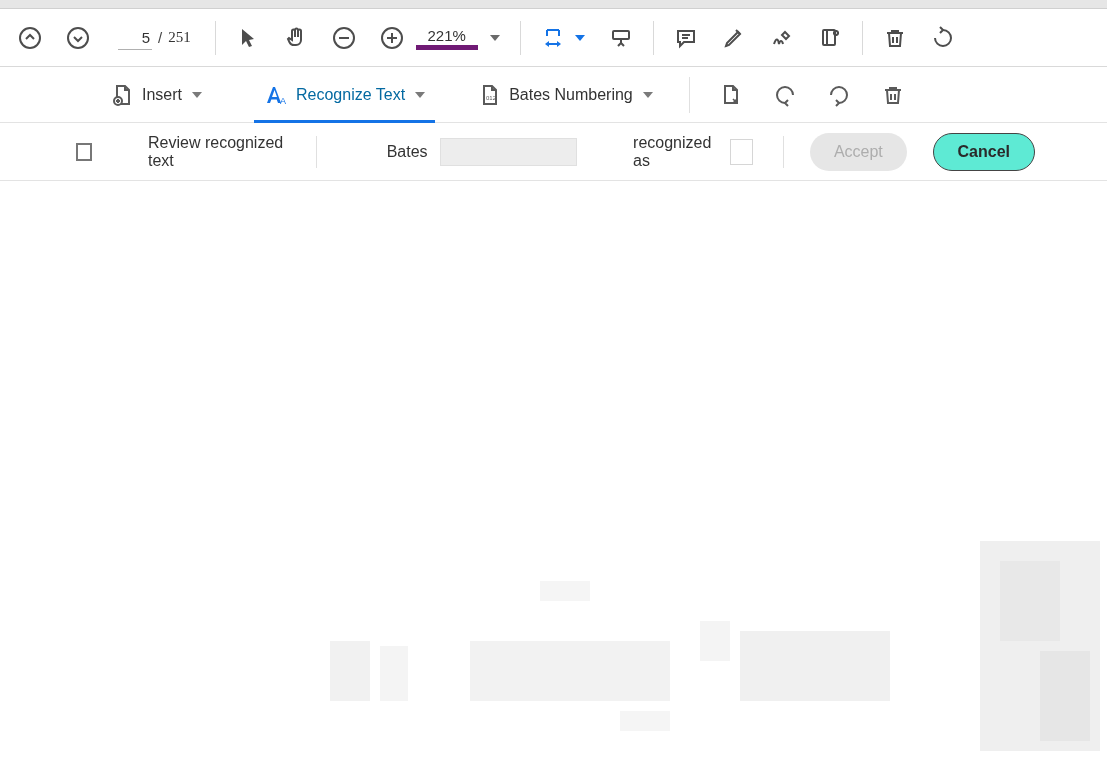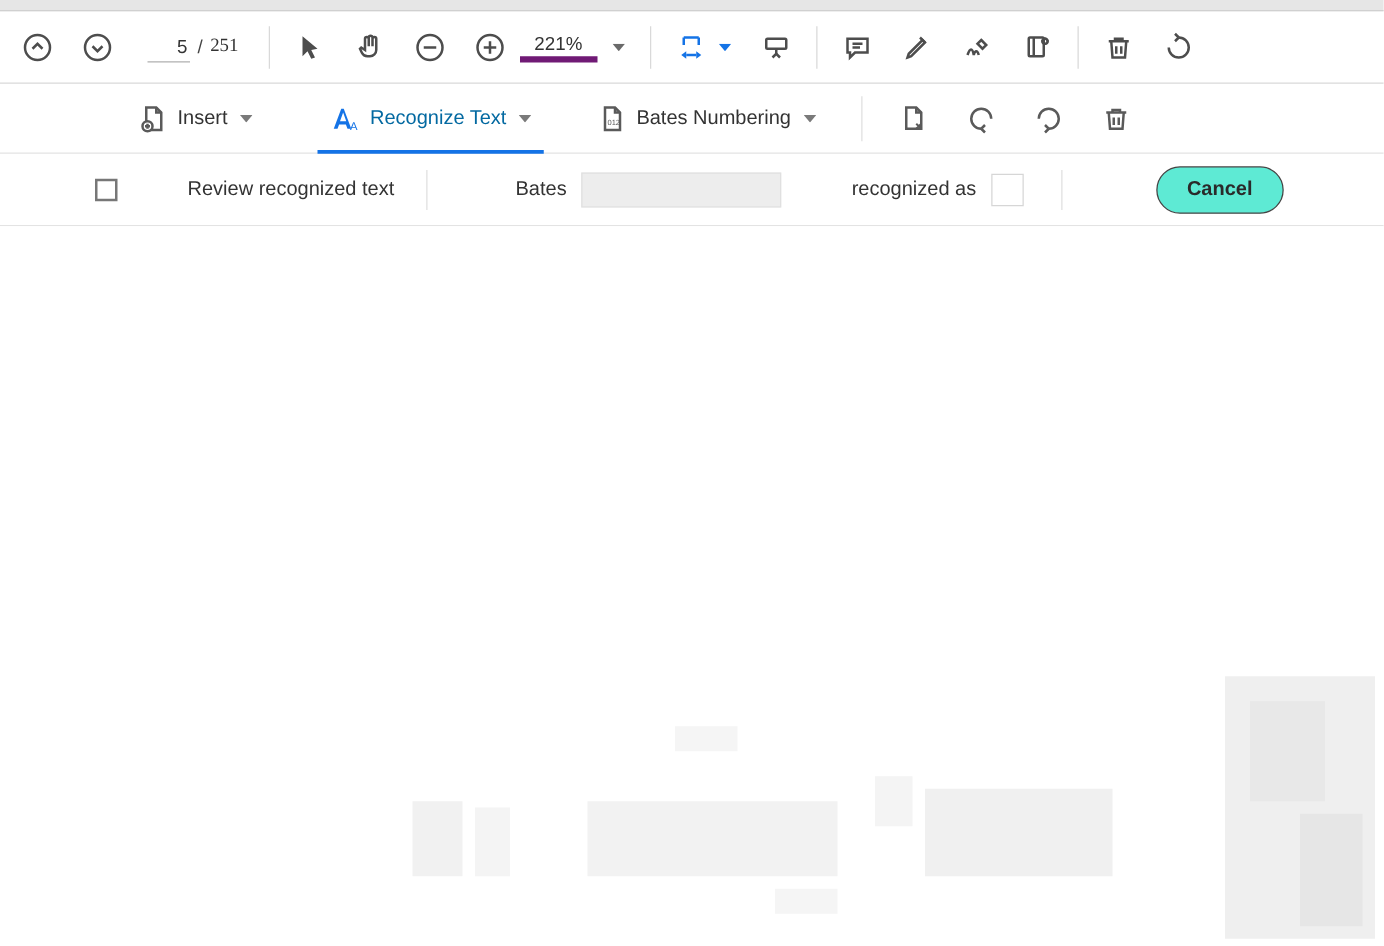--- a/index.html
+++ b/index.html
@@ -313,20 +313,23 @@
 
   <span class="rb-lbl">Bates</span>
   <div class="img-field"></div>
   <span class="rb-lbl">recognized as</span>
   <div class="rec-field"></div>
 
   <div class="vsep3" style="margin-left:30px"></div>
 
   <div style="flex:1"></div>
 
+  <div class="btn btn-accept">
+    <span>Accept</span>
+  </div>
   <div class="btn-spacer"></div>
   <div class="btn btn-cancel">
     <span>Cancel</span>
   </div>
   <div style="width:56px"></div>
 </div>
 
 <div class="content">
   <div class="fuzz" style="left:330px; top:460px; width:40px; height:60px;"></div>
   <div class="fuzz" style="left:380px; top:465px; width:28px; height:55px; background:#f4f4f4;"></div>

